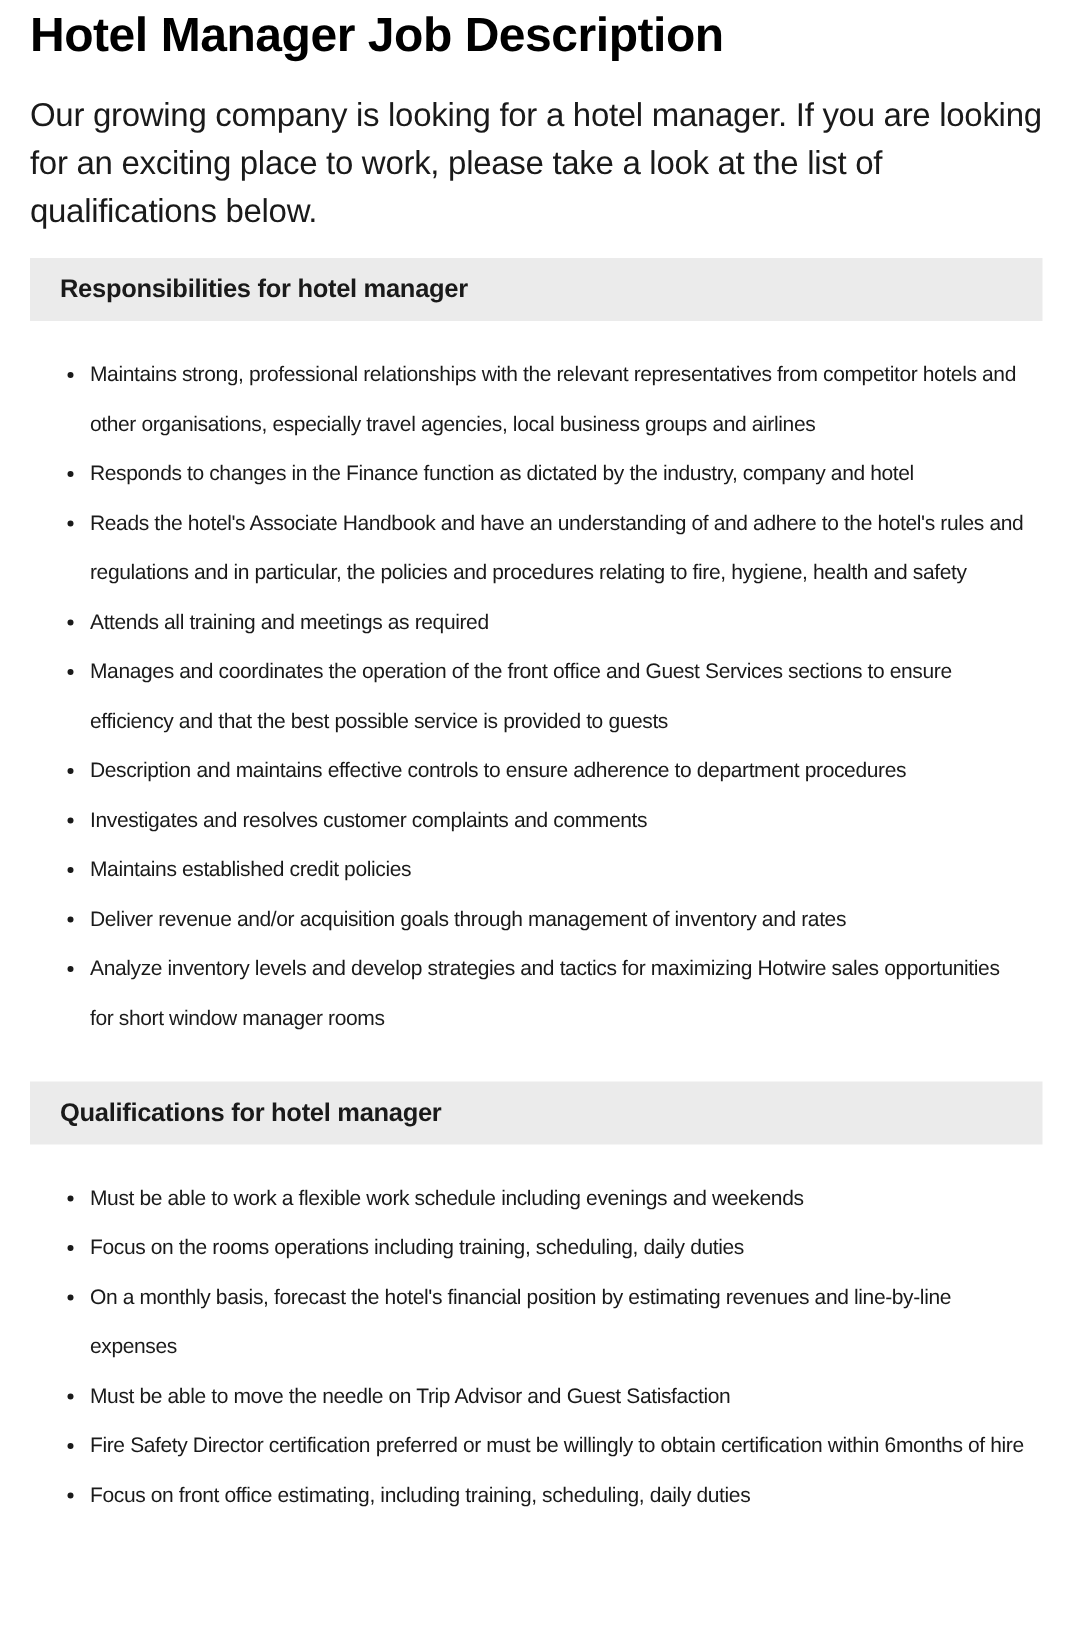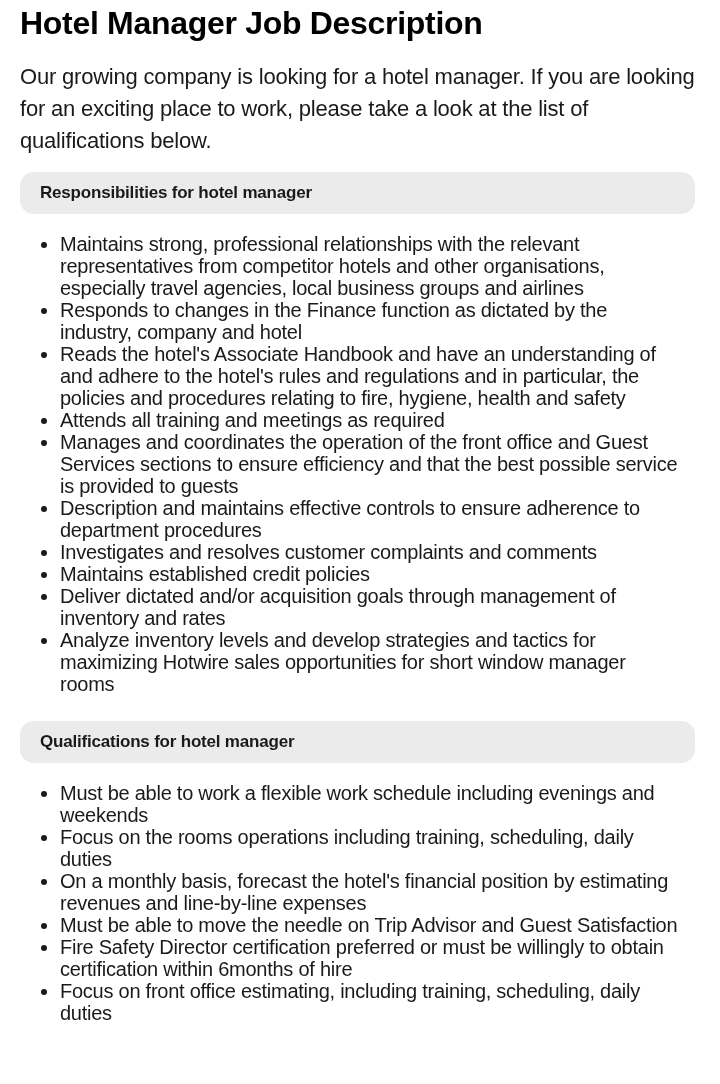--- a/index.html
+++ b/index.html
@@ -14,25 +14,24 @@
       font-size: 32px; font-weight: bold; line-height: 40px;
       letter-spacing: -0.3px; color: #000;
     }
     .intro {
       margin: 14px 0 0 0; font-size: 22px; line-height: 32px; letter-spacing: -0.2px;
     }
     .section-header {
       background: #ebebeb; height: 42px; line-height: 42px;
       padding-left: 20px; font-size: 17px; font-weight: bold; letter-spacing: -0.2px;
       margin-top: 15px;
-      border-radius: 14px;
     }
     ul {
       margin: 19px 12px 0 0; padding-left: 40px;
-      font-size: 20px; line-height: 22px; letter-spacing: -0.25px;
+      font-size: 14px; line-height: 33px; letter-spacing: -0.25px;
     }
     li { padding-left: 0; }
     .qual-header { margin-top: 26px; }
   </style>
 </head>
 <body>
 
 <div class="page">
   <h1>Hotel Manager Job Description</h1>
   <p class="intro">Our growing company is looking for a hotel manager. If you are looking for an exciting place to work, please take a look at the list of qualifications below.</p>
@@ -40,21 +39,21 @@
   <div class="section-header">Responsibilities for hotel manager</div>
   <ul>
     <li>Maintains strong, professional relationships with the relevant representatives from competitor hotels and other organisations, especially travel agencies, local business groups and airlines</li>
     <li>Responds to changes in the Finance function as dictated by the industry, company and hotel</li>
     <li>Reads the hotel's Associate Handbook and have an understanding of and adhere to the hotel's rules and regulations and in particular, the policies and procedures relating to fire, hygiene, health and safety</li>
     <li>Attends all training and meetings as required</li>
     <li>Manages and coordinates the operation of the front office and Guest Services sections to ensure efficiency and that the best possible service is provided to guests</li>
     <li>Description and maintains effective controls to ensure adherence to department procedures</li>
     <li>Investigates and resolves customer complaints and comments</li>
     <li>Maintains established credit policies</li>
-    <li>Deliver dictated and/or acquisition goals through management of inventory and rates</li>
+    <li>Deliver revenue and/or acquisition goals through management of inventory and rates</li>
     <li>Analyze inventory levels and develop strategies and tactics for maximizing Hotwire sales opportunities for short window manager rooms</li>
   </ul>
 
   <div class="section-header qual-header">Qualifications for hotel manager</div>
   <ul>
     <li>Must be able to work a flexible work schedule including evenings and weekends</li>
     <li>Focus on the rooms operations including training, scheduling, daily duties</li>
     <li>On a monthly basis, forecast the hotel's financial position by estimating revenues and line-by-line expenses</li>
     <li>Must be able to move the needle on Trip Advisor and Guest Satisfaction</li>
     <li>Fire Safety Director certification preferred or must be willingly to obtain certification within 6months of hire</li>

